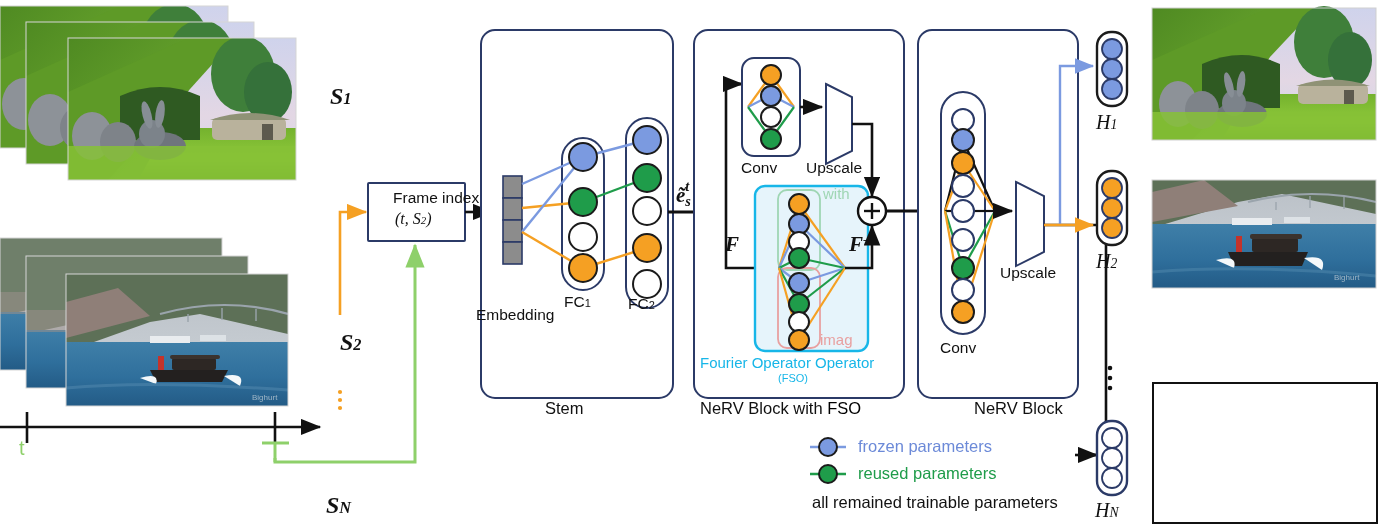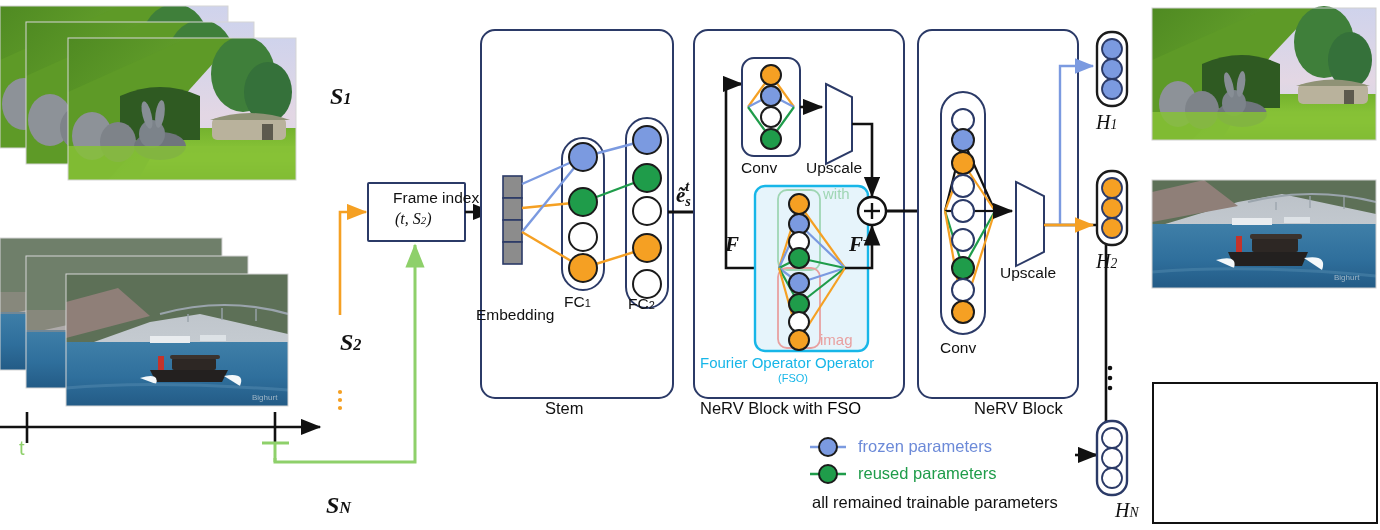--- a/index.html
+++ b/index.html
@@ -480,19 +480,19 @@
 <div class="lbl" style="left:940px;top:340px;font-size:15.5px;">Conv</div>
 <div class="lbl" style="left:1000px;top:265px;font-size:15.5px;">Upscale</div>
 <div class="lbl" style="left:938px;top:400px;font-size:16.5px;margin-left:36px;">NeRV Block</div>
 
 <div class="lbl math" style="left:1096px;top:112px;font-size:20px;font-weight:normal;">
   <span>H</span><span class="sub">1</span>
 </div>
 <div class="lbl math" style="left:1096px;top:251px;font-size:20px;font-weight:normal;">
   <span>H</span><span class="sub">2</span>
 </div>
-<div class="lbl math" style="left:1095px;top:500px;font-size:20px;font-weight:normal;margin-left:20px;">
+<div class="lbl math" style="left:1095px;top:500px;font-size:20px;font-weight:normal;">
   <span>H</span><span class="sub">N</span>
 </div>
 
 <div class="lbl" style="left:858px;top:438px;font-size:16.5px;color:#6c8ad8;">frozen parameters</div>
 <div class="lbl" style="left:858px;top:465px;font-size:16.5px;color:#1f9c4a;">reused parameters</div>
 <div class="lbl" style="left:812px;top:494px;font-size:16.5px;color:#111;">all remained trainable parameters</div>
 
 </body></html>

